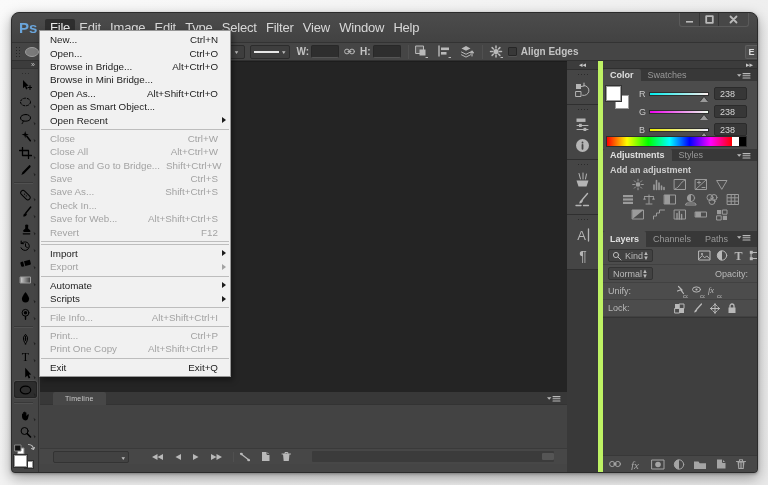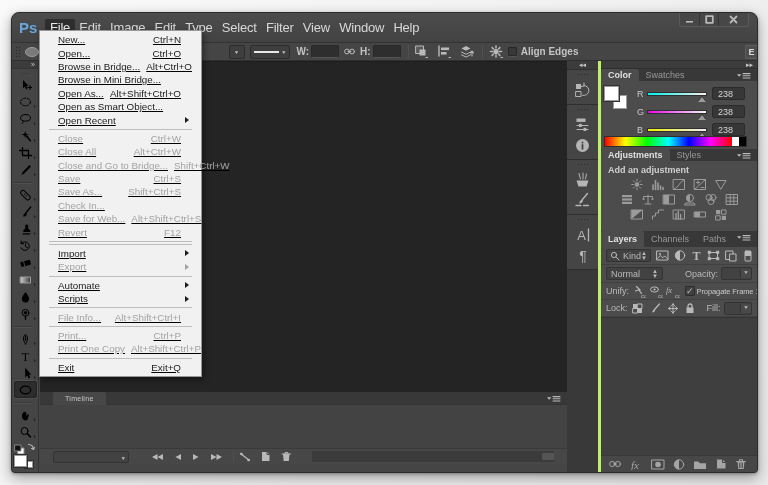--- a/index.html
+++ b/index.html
@@ -130,21 +130,21 @@
   .ds-tile { background:#454545; border-bottom:1px solid #2f2f2f; padding:1px 0 4px 0;
     display:flex; flex-direction:column; align-items:center; }
   .ds-grip { width:11px; height:3px; margin:2px 0 4px 0;
     background-image:radial-gradient(circle,#2a2a2a 40%,transparent 45%);
     background-size:3px 3px; }
   .ds-icon { width:22px; height:17px; margin:1.5px 0; display:flex; align-items:center;
     justify-content:center; color:#b5b5b5; }
   
   .panels {
     position:absolute; right:0; top:48px; bottom:0; width:159px;
-    background:#484848; border-left:3px solid #bef264;
+    background:#484848; border-left:5px solid #bef264;
     border-radius:0 0 4px 0; overflow:hidden;
   }
   .pn-head { height:8px; background:#3c3c3c; border-bottom:1px solid #2f2f2f;
     color:#c7c7c7; font-size:7px; line-height:7px; text-align:right; padding-right:4px; }
   .tabbar { position:relative; height:12px; background:#383838; display:flex; }
   .tab { font-size:9px; color:#999; padding:0 7px; line-height:12px; }
   .tab.active { background:#4c4c4c; color:#e0e0e0; border-radius:2px 2px 0 0; font-weight:bold; }
   .tall .tab { line-height:16px; }
   .panel-body { background:#4c4c4c; position:relative; }
   
@@ -167,39 +167,39 @@
     background:#fff; border:1px solid #9b9b9b; }
   .fgbg .fg2 { position:absolute; left:0; top:0; width:15px; height:15px;
     background:#fff; border:1px solid #9b9b9b; box-shadow:0 0 0 1px #333; }
   
   .adj-body { height:70px; padding:2px 6px; }
   .adj-heading { font-size:9px; font-weight:bold; color:#cfcfcf; margin:2px 0 3px 1px; }
   .adj-row { display:flex; justify-content:center; gap:7px; margin-bottom:2px; }
   .adj-icon { width:14px; height:13px; color:#9b9b9b; display:flex; align-items:center; justify-content:center; }
   
   .lr-row { position:relative; display:flex; align-items:center; padding:0 5px; overflow:hidden;
-    border-bottom:1px solid #414141; background:#4c4c4c; }
+    border-bottom:1px solid #414141; background:#4c4c4c;gap:40px; }
   .lr-label { font-size:9px; color:#b9b9b9; }
   .lr-dd { background:#424242; border:1px solid #333; border-radius:2px; height:13px;
     position:relative; display:flex; align-items:center; }
   .lr-list { background:#3f3f3f; border-top:1px solid #353535; }
   .lr-bottom { position:absolute; left:0; right:0; bottom:0; height:17px;
     background:#474747; border-top:1px solid #383838; display:flex; align-items:center;
     justify-content:flex-end; gap:8px; padding:0 10px;
     border-radius:0 0 4px 0; }
   .lr-bottom .icon { color:#a5a5a5; }
   .spin { font-size:6px; color:#bbb; line-height:5px; display:inline-block; }
   .chk { width:10px; height:10px; background:#404040; border:1px solid #2c2c2c;
     border-radius:1px; color:#b9b9b9; font-size:9px; line-height:9px; text-align:center; }
   
   .filemenu {
-    position:absolute; left:39px; top:30px; width:163px;
+    position:absolute; left:39px; top:30px; width:192px;
     background:#f1f1f1; border:1px solid #979797;
     box-shadow:2px 3px 6px rgba(0,0,0,.4);
-    padding:2px 8px; z-index:50;text-decoration:underline;
+    padding:2px 0; z-index:50;
   }
   .fm-item { position:relative; height:13.4px; display:flex; align-items:center;
     padding:0 10px; }
   .fm-label { font-size:9.8px; color:#1c1c1c; flex:1; white-space:nowrap; }
   .fm-short { font-size:9.8px; color:#1c1c1c; white-space:nowrap; margin-right:2px; margin-left:6px; }
   .fm-item.disabled .fm-label, .fm-item.disabled .fm-short { color:#a3a3a3; }
   .fm-arrow { position:absolute; right:4px; top:3.5px; width:0; height:0;
     border-top:3px solid transparent; border-bottom:3px solid transparent;
     border-left:4px solid #1c1c1c; }
   .fm-item.disabled .fm-arrow { border-left-color:#a3a3a3; }

